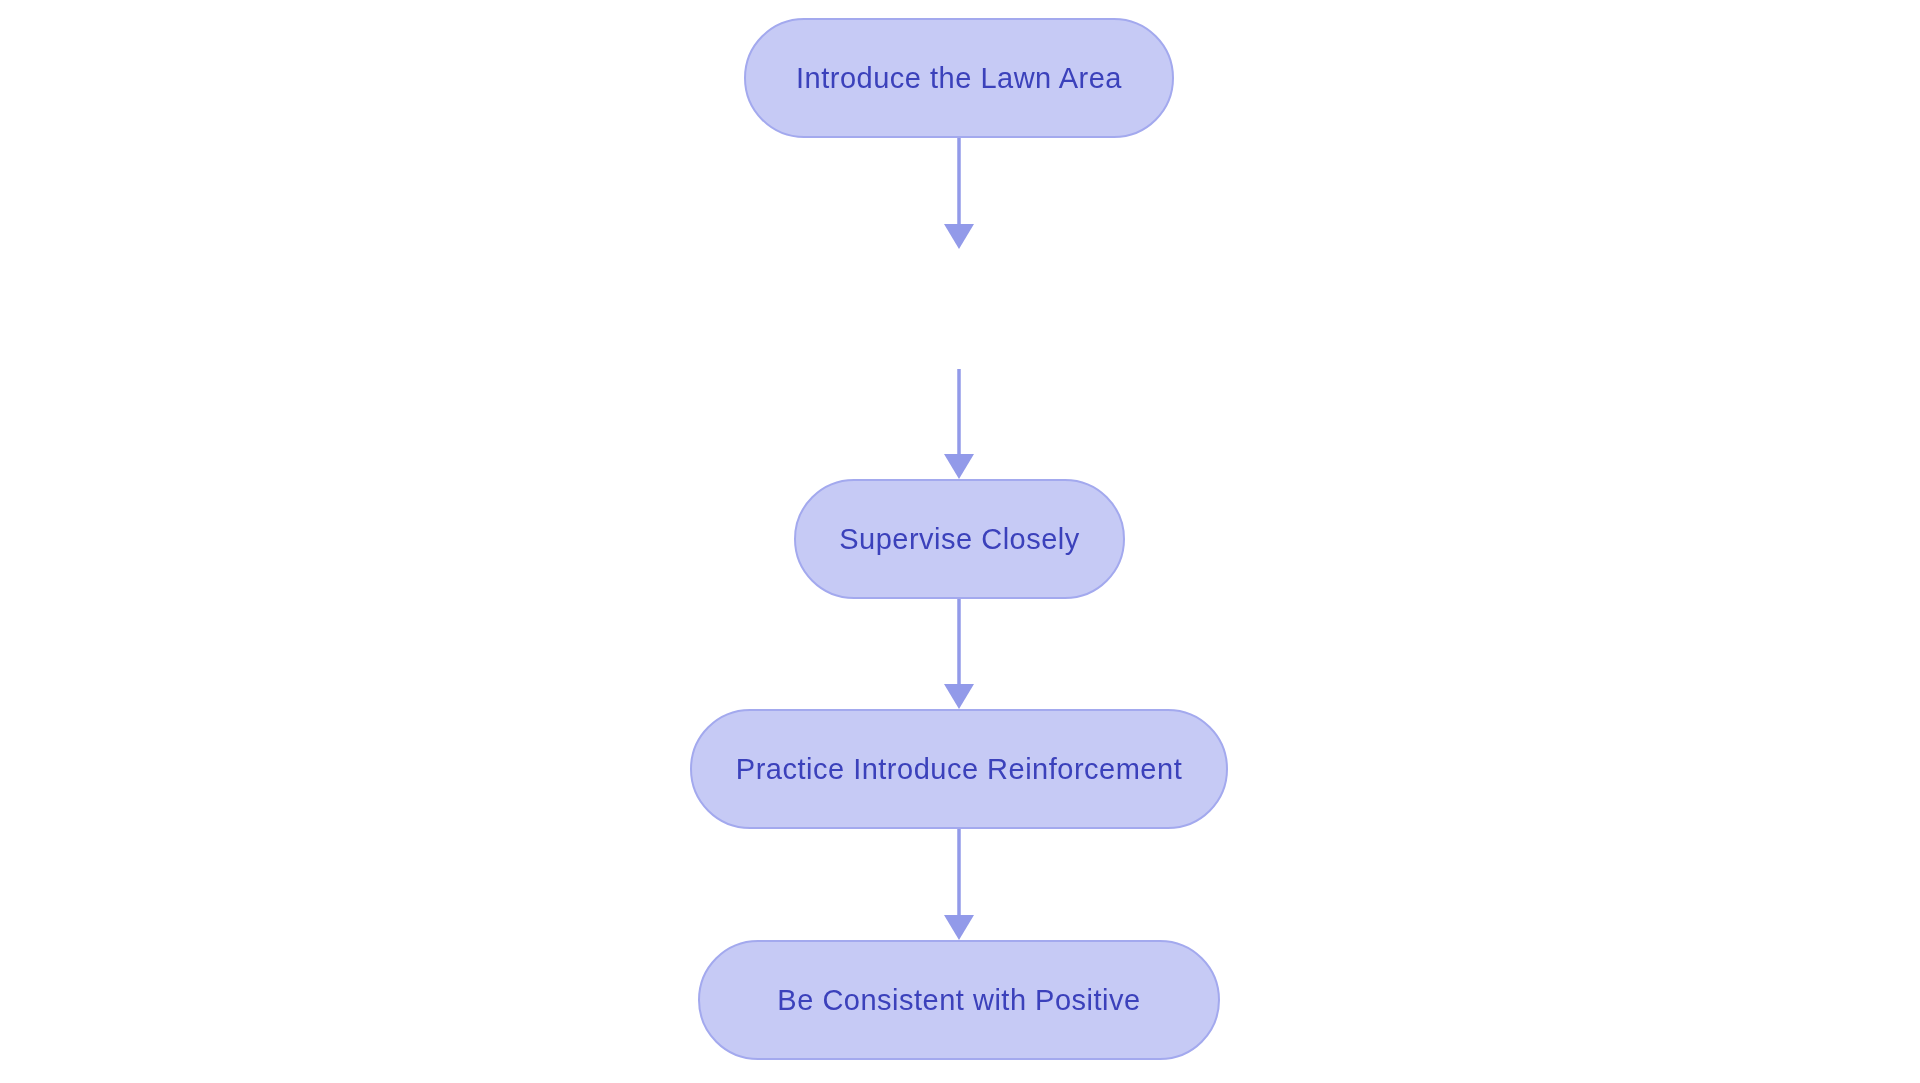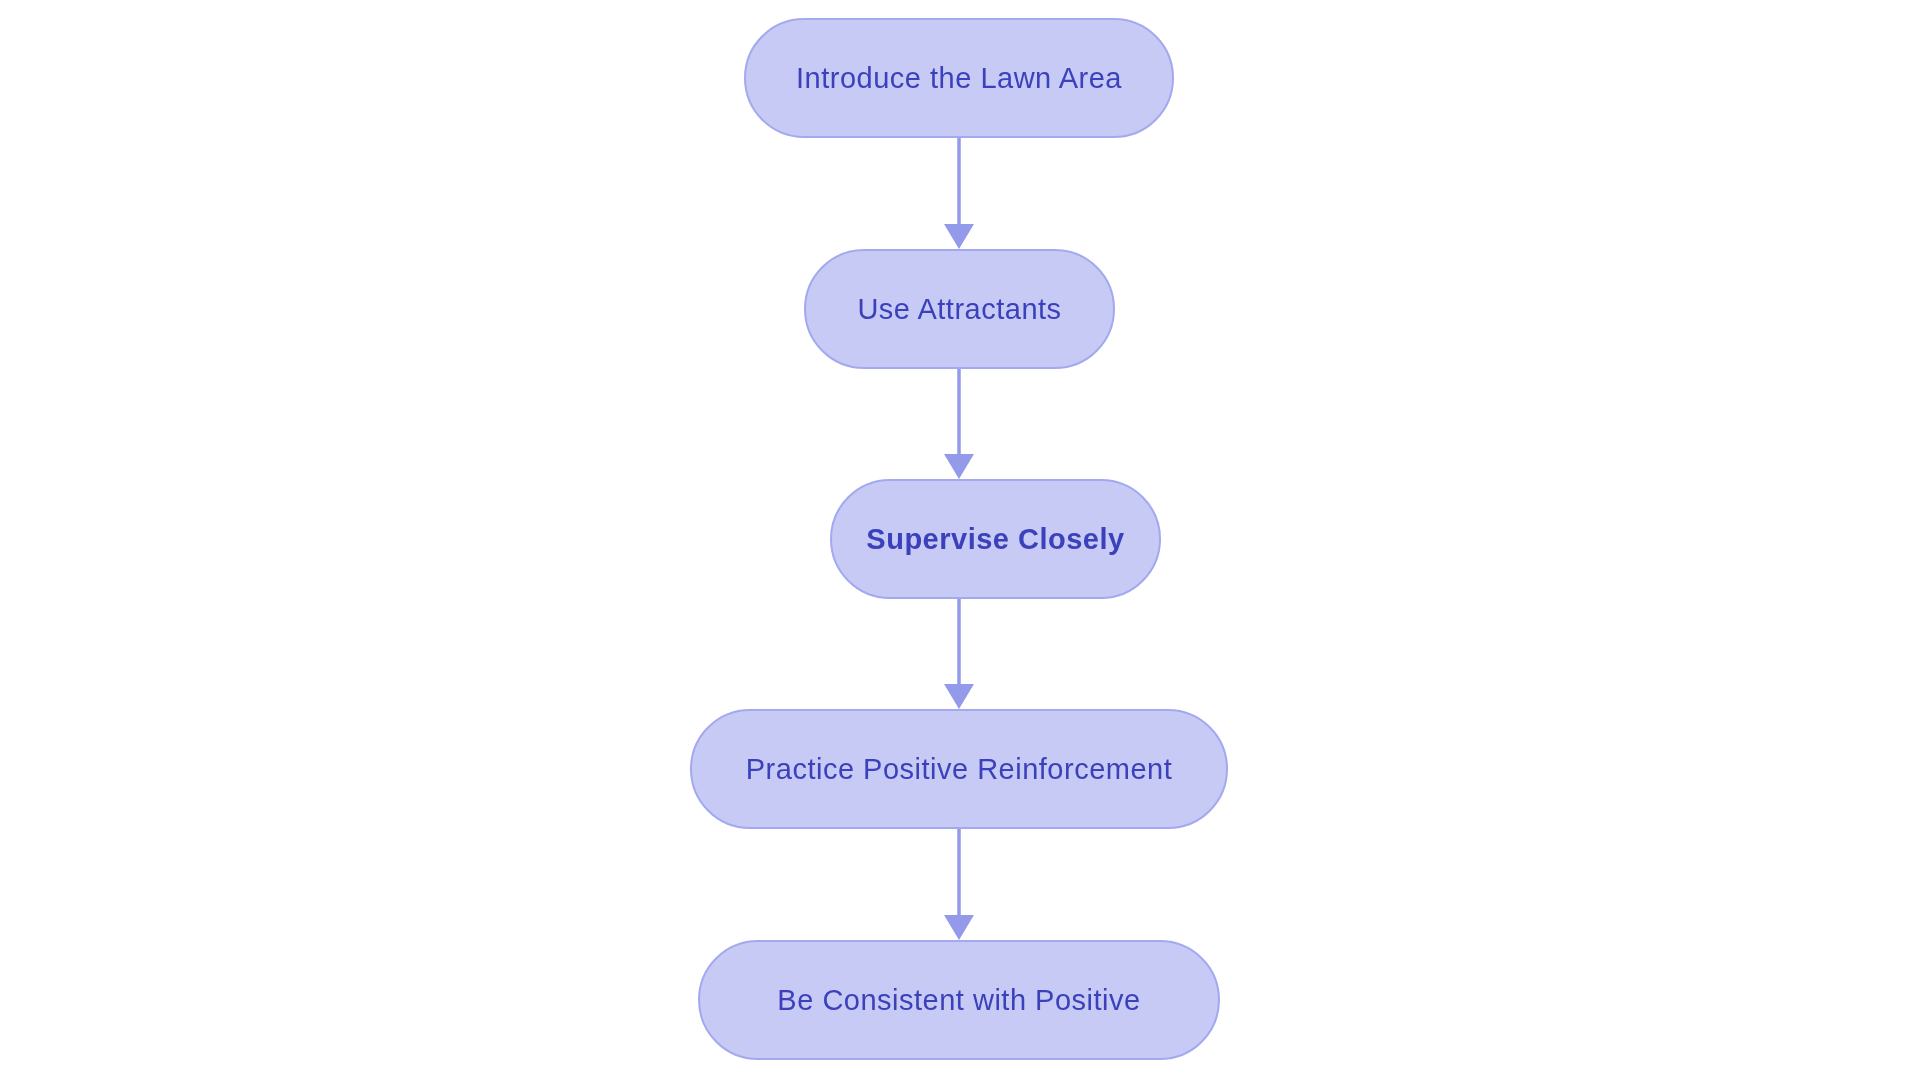--- a/index.html
+++ b/index.html
@@ -34,21 +34,21 @@
   }
   .node-label {
     color: var(--node-text);
     font-size: 29px;
     letter-spacing: 0.5px;
     white-space: nowrap;
     text-align: center;
   }
   .node-1 { left: 744px; top: 18px;  width: 430px; }
   .node-2 { left: 804px; top: 249px; width: 311px; }
-  .node-3 { left: 830px; top: 479px; width: 331px; font-weight: bold; }
+  .node-3 { left: 794px; top: 479px; width: 331px; }
   .node-4 { left: 690px; top: 709px; width: 538px; }
   .node-5 { left: 698px; top: 940px; width: 522px; }
   .arrow { position: absolute; left: 937px; display: block; }
   .arrow-1 { top: 138px; }
   .arrow-2 { top: 369px; }
   .arrow-3 { top: 599px; }
   .arrow-4 { top: 829px; }
   .arrow line { stroke: var(--arrow); stroke-width: 3.5; }
   .arrow polygon { fill: var(--arrow); }
 </style>
@@ -59,40 +59,37 @@
 
   <div class="node node-1">
     <span class="node-label">Introduce the Lawn Area</span>
   </div>
 
   <svg class="arrow arrow-1" width="44" height="111" viewBox="0 0 44 111" aria-hidden="true">
     <line x1="22" y1="0" x2="22" y2="90"></line>
     <polygon points="7,86 37,86 22,111"></polygon>
   </svg>
 
-  <div class="node node-2">
-    <span class="node-label">Use Attractants</span>
-  </div>
 
   <svg class="arrow arrow-2" width="44" height="110" viewBox="0 0 44 110" aria-hidden="true">
     <line x1="22" y1="0" x2="22" y2="89"></line>
     <polygon points="7,85 37,85 22,110"></polygon>
   </svg>
 
   <div class="node node-3">
     <span class="node-label">Supervise Closely</span>
   </div>
 
   <svg class="arrow arrow-3" width="44" height="110" viewBox="0 0 44 110" aria-hidden="true">
     <line x1="22" y1="0" x2="22" y2="89"></line>
     <polygon points="7,85 37,85 22,110"></polygon>
   </svg>
 
   <div class="node node-4">
-    <span class="node-label">Practice Positive Reinforcement</span>
+    <span class="node-label">Practice Introduce Reinforcement</span>
   </div>
 
   <svg class="arrow arrow-4" width="44" height="111" viewBox="0 0 44 111" aria-hidden="true">
     <line x1="22" y1="0" x2="22" y2="90"></line>
     <polygon points="7,86 37,86 22,111"></polygon>
   </svg>
 
   <div class="node node-5">
     <span class="node-label">Be Consistent with Positive</span>
   </div>

